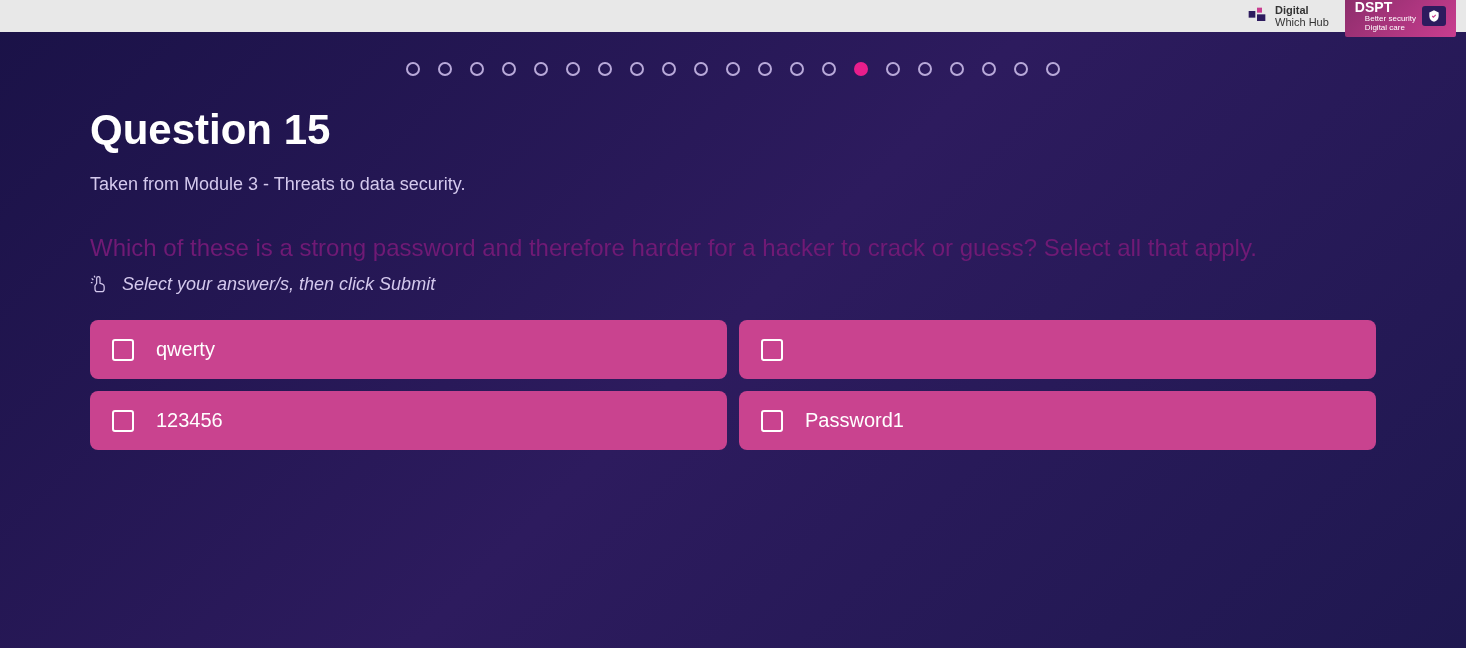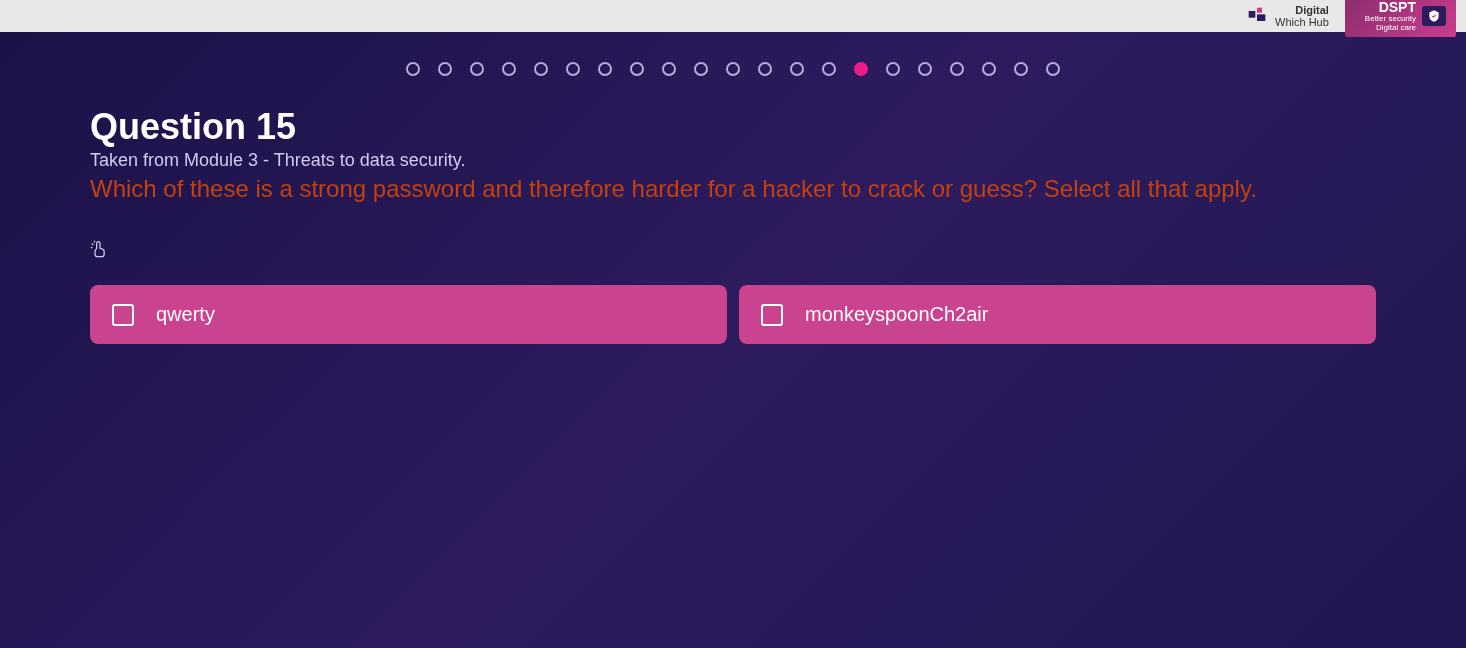--- a/index.html
+++ b/index.html
@@ -16,21 +16,20 @@
       position: relative;
     }
     .top-bar {
       background: #e8e8e8;
       height: 32px;
       width: 100%;
       display: flex;
       justify-content: flex-end;
       align-items: center;
       padding-right: 10px;
-      text-align: right;
     }
     .brand-section {
       display: flex;
       align-items: center;
       gap: 8px;
     }
     .brand-logo {
       width: 20px;
       height: 20px;
     }
@@ -86,33 +85,34 @@
       background: transparent;
     }
     .dot.active {
       background: #e91e8c;
       border-color: #e91e8c;
     }
     .content {
       padding: 10px 90px 40px 90px;
     }
     .question-title {
-      font-size: 36px;
+      font-size: 42px;
       font-weight: bold;
-      margin-bottom: 2px;
+      margin-bottom: 20px;
     }
     .question-subtitle {
       font-size: 18px;
       color: #d4c9ed;
+      margin-bottom: 35px;
     }
     .question-text {
       font-size: 24px;
       line-height: 1.5;
-      margin-bottom: 33px;
-      color: #c2410c;
+      margin-bottom: 8px;
+      color: #701a75;
     }
     .instruction {
       display: flex;
       align-items: center;
       gap: 12px;
       font-size: 18px;
       font-style: italic;
       color: #d4c9ed;
       margin-bottom: 25px;
     }
@@ -203,24 +203,32 @@
 
 <div class="content">
   <h1 class="question-title">Question 15</h1>
   <div class="question-subtitle">Taken from Module 3 - Threats to data security.</div>
   <div class="question-text">Which of these is a strong password and therefore harder for a hacker to crack or guess? Select all that apply.</div>
   <div class="instruction">
     <svg class="pointer-icon" viewBox="0 0 24 24" fill="none" stroke="#d4c9ed" stroke-width="1.5">
       <path d="M8 10 V4 a2 2 0 0 1 4 0 v6 l3 1 a3 3 0 0 1 2 3 v3 a3 3 0 0 1 -3 3 h-5 a3 3 0 0 1 -3 -3 v-4 z"></path>
       <path d="M4 6 l-2 -2 M6 3 l-1 -2 M3 9 l-2 0"></path>
     </svg>
+    <span>Select your answer/s, then click Submit</span>
   </div>
   <div class="options-grid">
       <div class="option">
         <div class="checkbox"></div>
         <span class="option-label">qwerty</span>
       </div>
       <div class="option">
         <div class="checkbox"></div>
-        <span class="option-label">monkeyspoonCh2air</span>
+      </div>
+      <div class="option">
+        <div class="checkbox"></div>
+        <span class="option-label">123456</span>
+      </div>
+      <div class="option">
+        <div class="checkbox"></div>
+        <span class="option-label">Password1</span>
       </div>
     </div>
 </div>
 
 </body></html>

